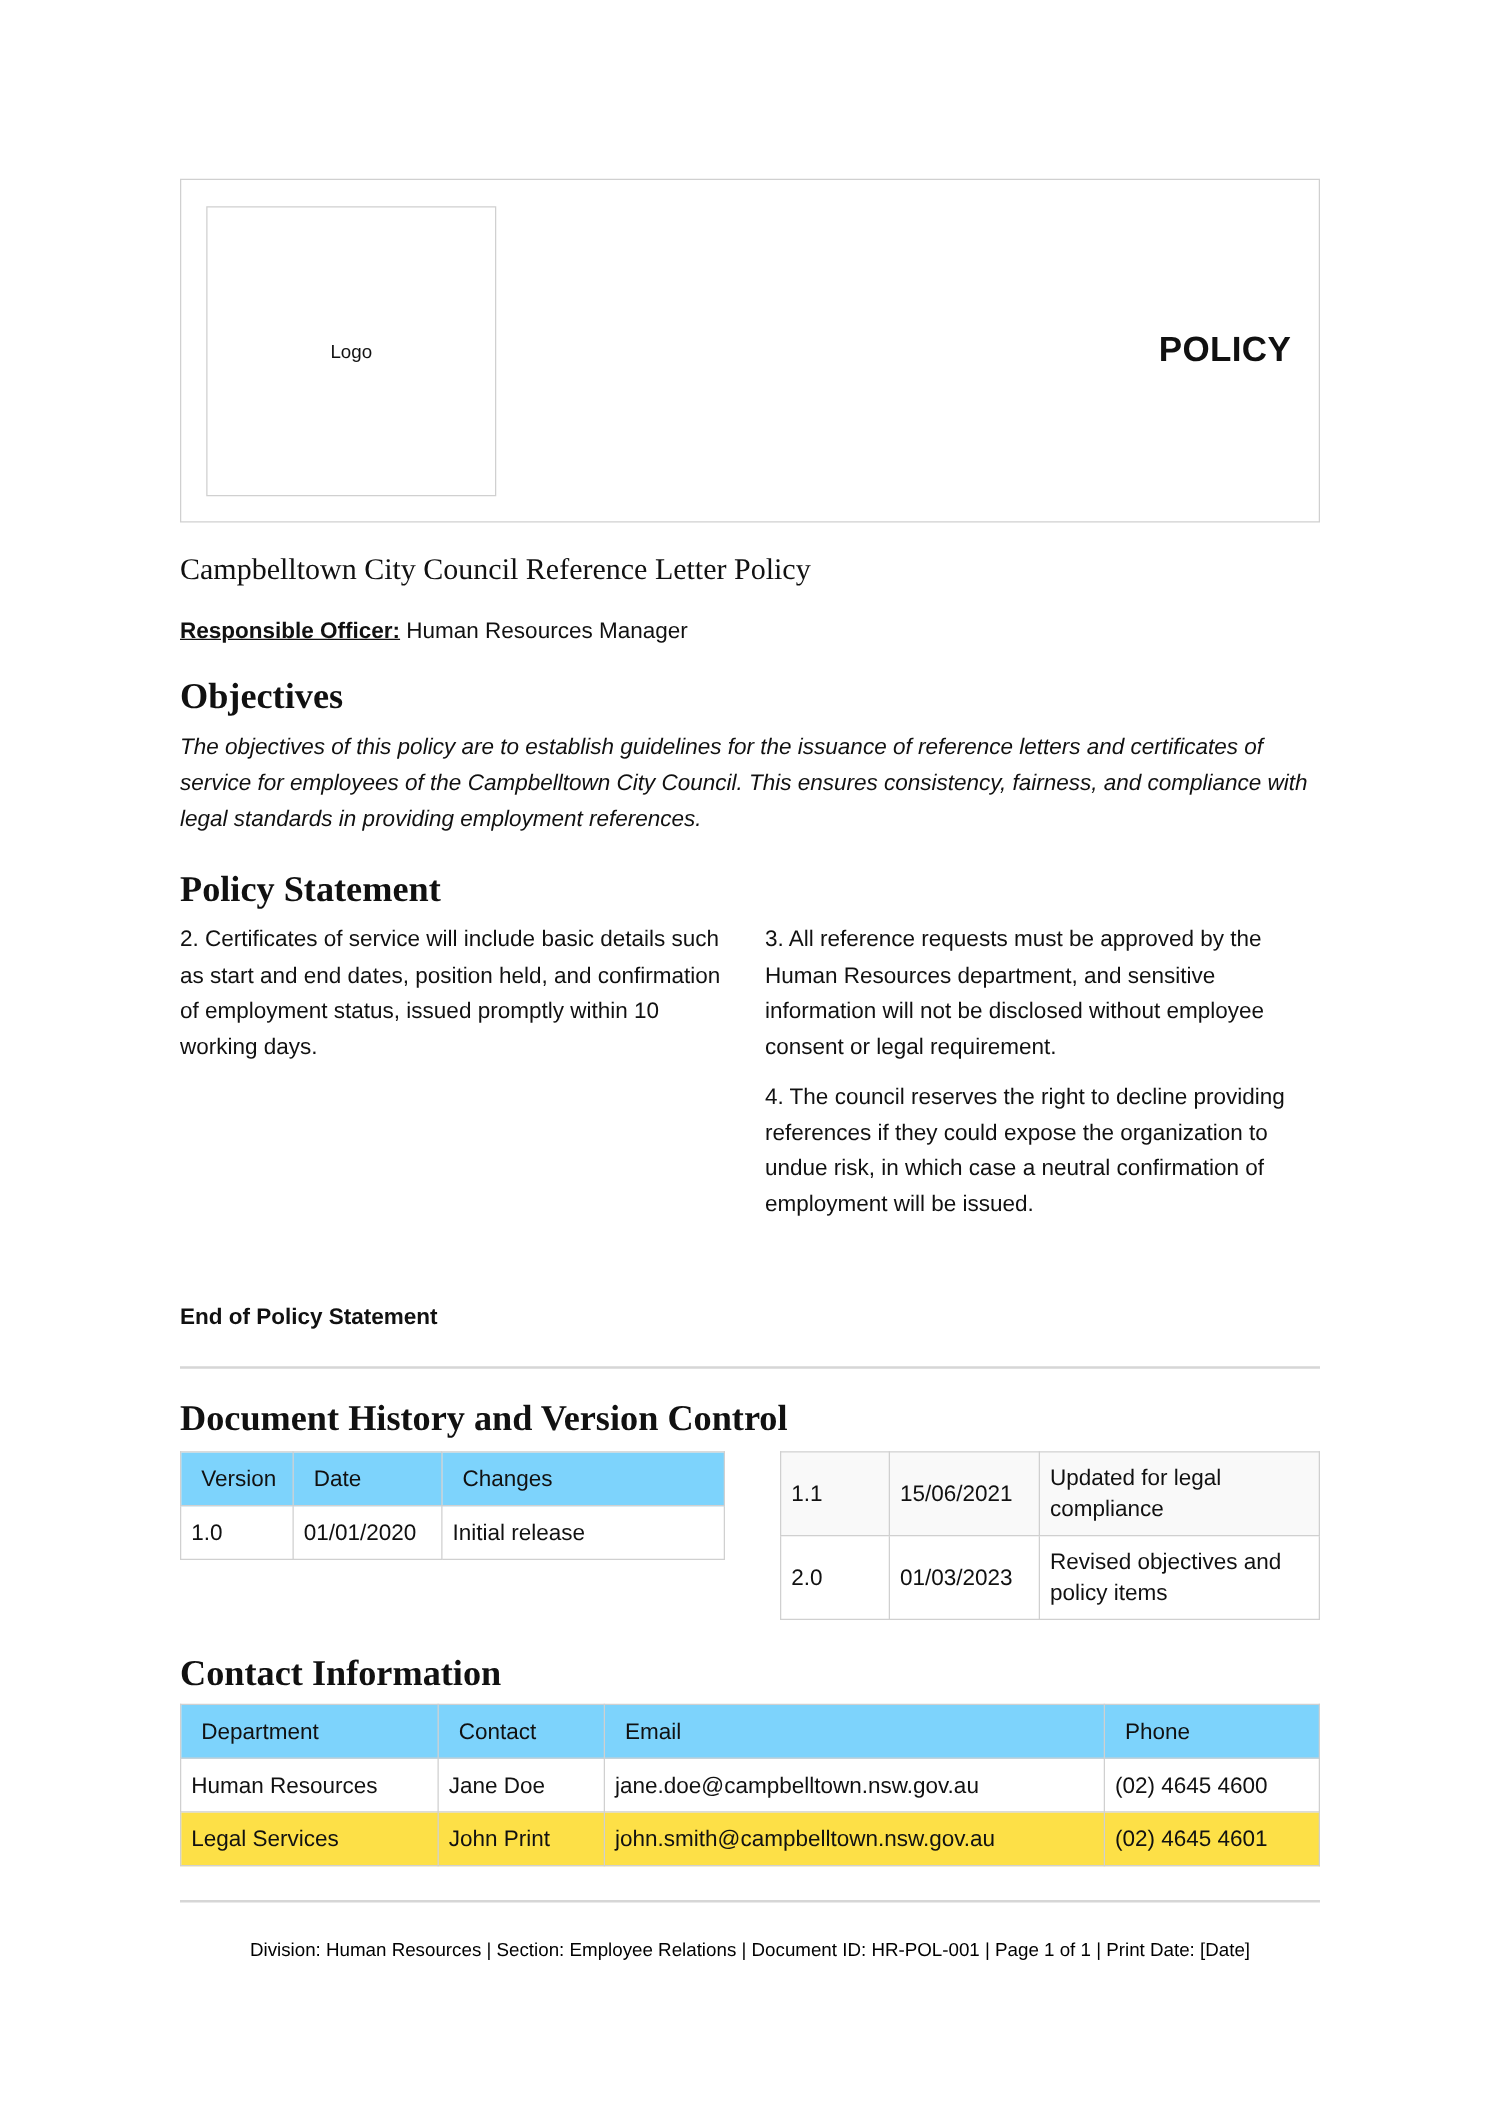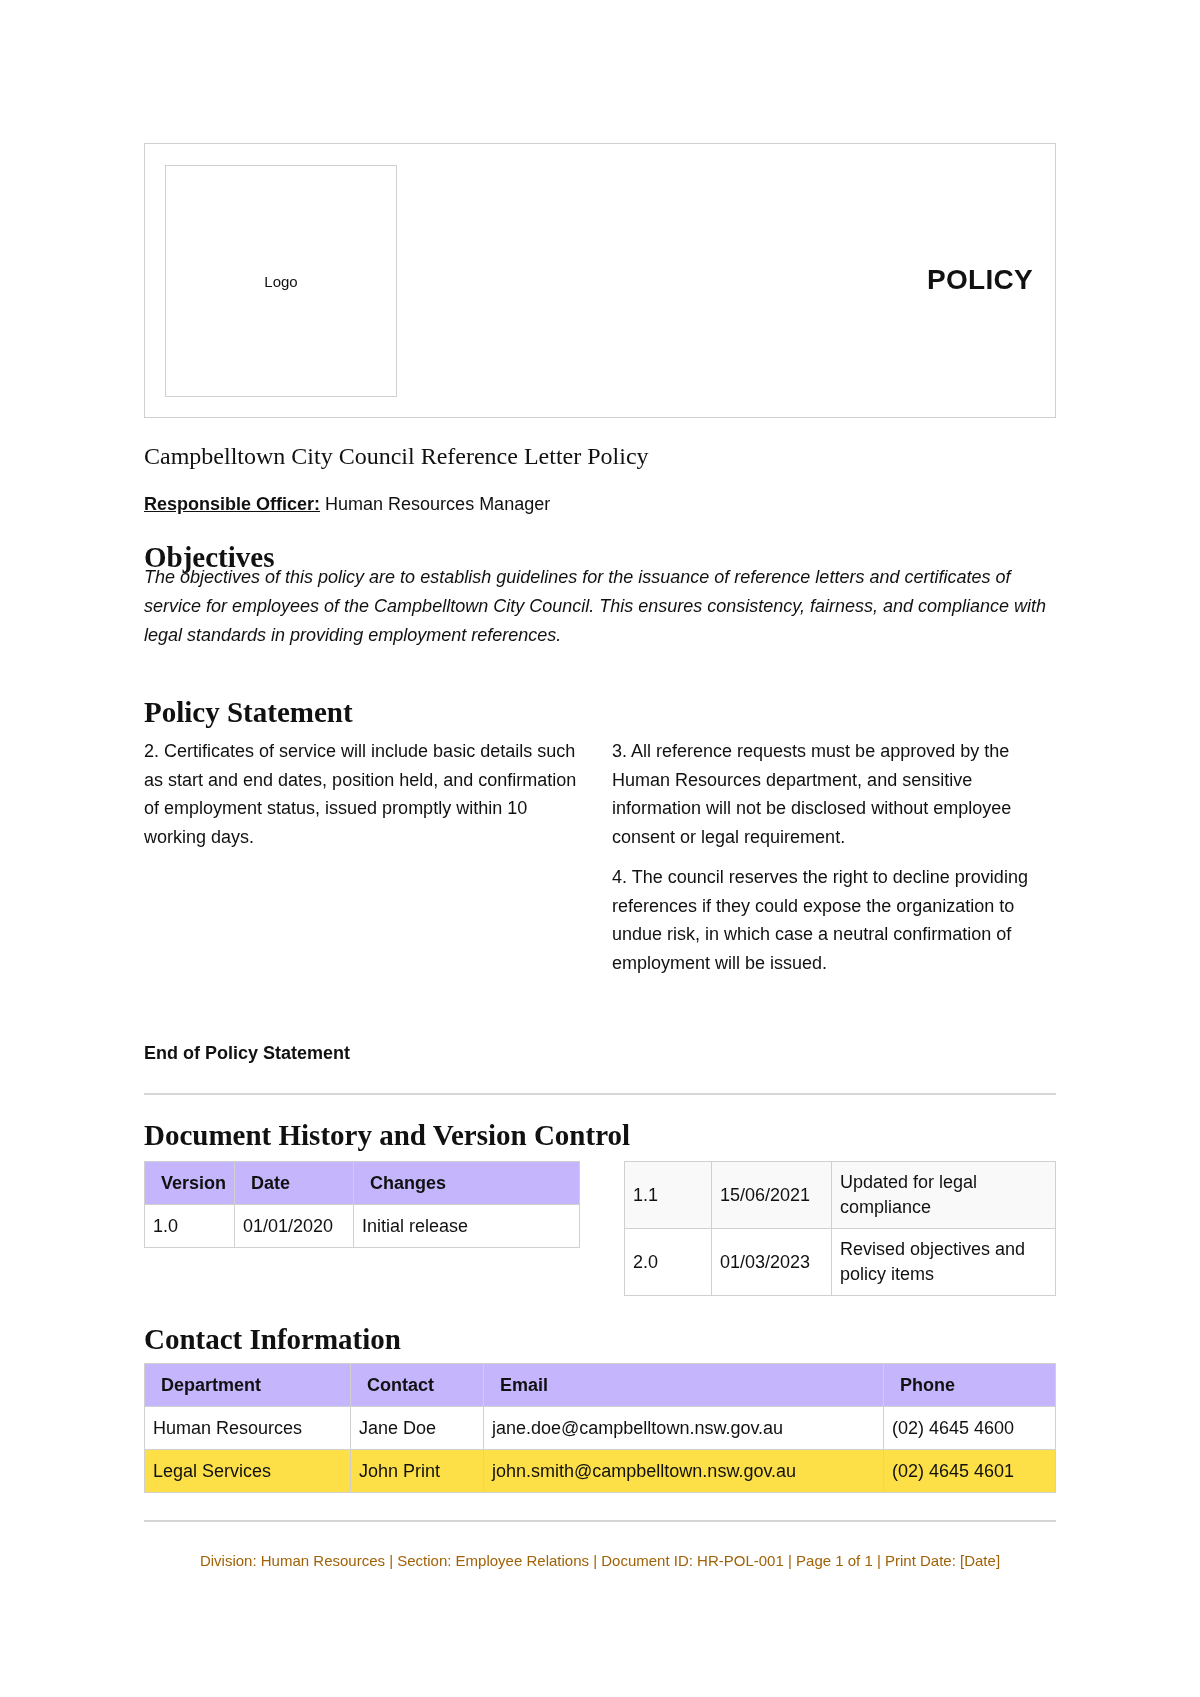--- a/index.html
+++ b/index.html
@@ -6,44 +6,44 @@
   body { width: 1200px; height: 1697px; position: relative; font-family: "Liberation Sans", sans-serif; color: #111; }
   .page { position: absolute; left: 144px; top: 143px; width: 732px; }
   .header-box { box-sizing: border-box; width: 912px; height: 275px; border: 1.5px solid #d0d0d0; position: relative; }
   .logo-box { position: absolute; left: 20px; top: 21px; width: 232px; height: 232px; box-sizing: border-box; border: 1.5px solid #d0d0d0; display: flex; align-items: center; justify-content: center; font-size: 15px; color: #111; }
   .doc-type { position: absolute; right: 22px; top: 120px; font-size: 28px; font-weight: bold; letter-spacing: 0.3px; }
   h1.title { font-family: "Liberation Serif", serif; font-size: 24px; font-weight: normal; margin: 0; position: absolute; top: 300px; left: 0; }
   .officer { position: absolute; top: 351px; left: 0; font-size: 18px; }
   .officer b { font-weight: bold; text-decoration: underline; }
   h2 { font-family: "Liberation Serif", serif; font-size: 29px; font-weight: bold; margin: 0; position: absolute; left: 0; }
   .objectives-h { top: 398px; }
-  .objectives-p { position: absolute; top: 420px; left: 0; width: 912px; margin: 0; font-size: 18px; font-style: italic; line-height: 29px; }
+  .objectives-p { position: absolute; top: 440px; left: 0; width: 912px; margin: 0; font-size: 18px; font-style: italic; line-height: 29px; }
   .policy-h { top: 553px; }
   .policy-cols { position: absolute; top: 594px; left: 0; width: 912px; display: flex; justify-content: space-between; }
   .policy-col { width: 444px; }
   .policy-col:first-child { width: 440px; }
   .policy-item { font-size: 18px; line-height: 28.5px; margin: 0 0 12px 0; }
   .end-stmt { position: absolute; top: 900px; left: 0; font-size: 18px; font-weight: bold; }
   .divider { position: absolute; left: 0; width: 912px; height: 0; border-top: 2px solid #d6d6d6; }
   .divider-1 { top: 950px; }
   .history-h { top: 976px; }
   table { border-collapse: collapse; font-size: 18px; position: absolute; }
   th, td { border: 1.5px solid #d0d0d0; text-align: left; padding: 0 8px; vertical-align: middle; }
-  th { background: #c4b5fd; font-weight: bold; padding-left: 16px; }
+  th { background: #7dd3fc; font-weight: normal; padding-left: 16px; }
   .hist-1 { top: 1018px; left: 0; width: 436px; }
   .hist-1 th, .hist-1 td { height: 42px; }
   .hist-2 { top: 1018px; left: 480px; width: 432px; }
   .hist-2 td { height: 66px; line-height: 25px; }
   .hist-2 tr.alt td { background: #f9f9f9; }
   .contact-h { top: 1180px; }
   .contacts { top: 1220px; left: 0; width: 912px; }
   .contacts th, .contacts td { height: 42px; }
   .contacts tr.alt td { background: #fde047; }
   .divider-2 { top: 1377px; }
-  .footer { position: absolute; top: 1409px; left: 0; width: 912px; text-align: center; font-size: 15px; color: #a16207; }
+  .footer { position: absolute; top: 1409px; left: 0; width: 912px; text-align: center; font-size: 15px; color: #000000; }
 </style>
 </head>
 <body>
 
 <div class="page">
 
   <div class="header-box">
     <div class="logo-box">
       <span>Logo</span>
     </div>

